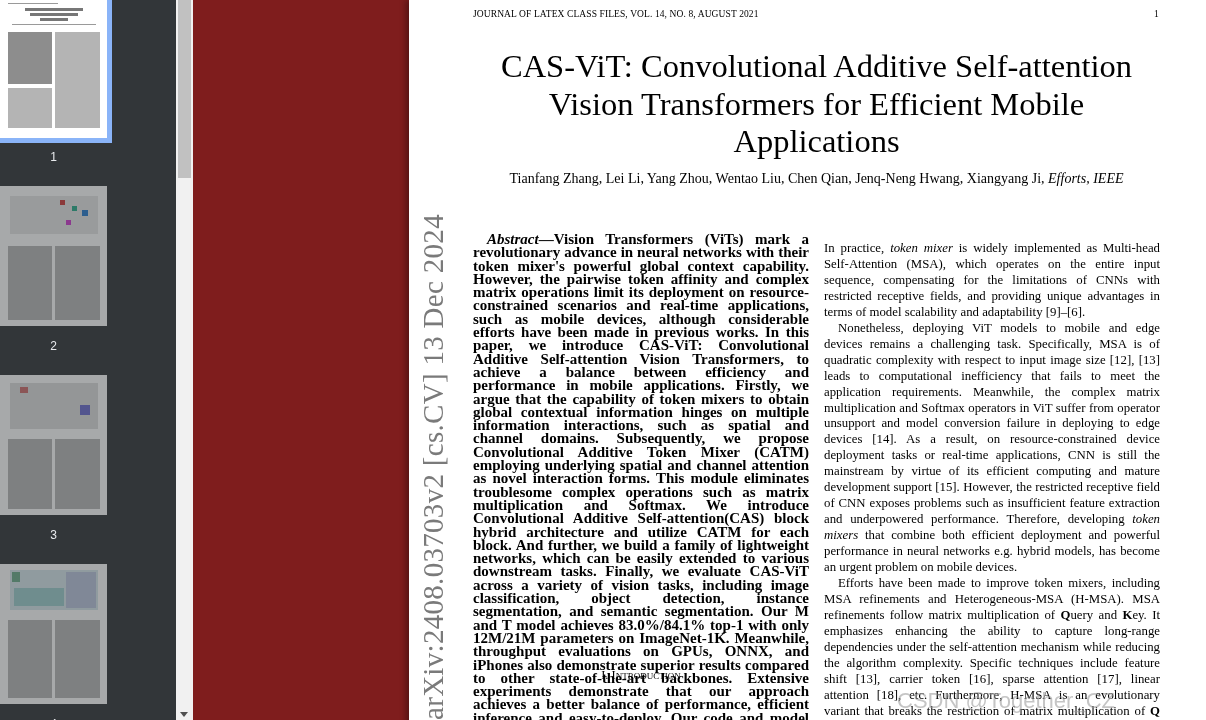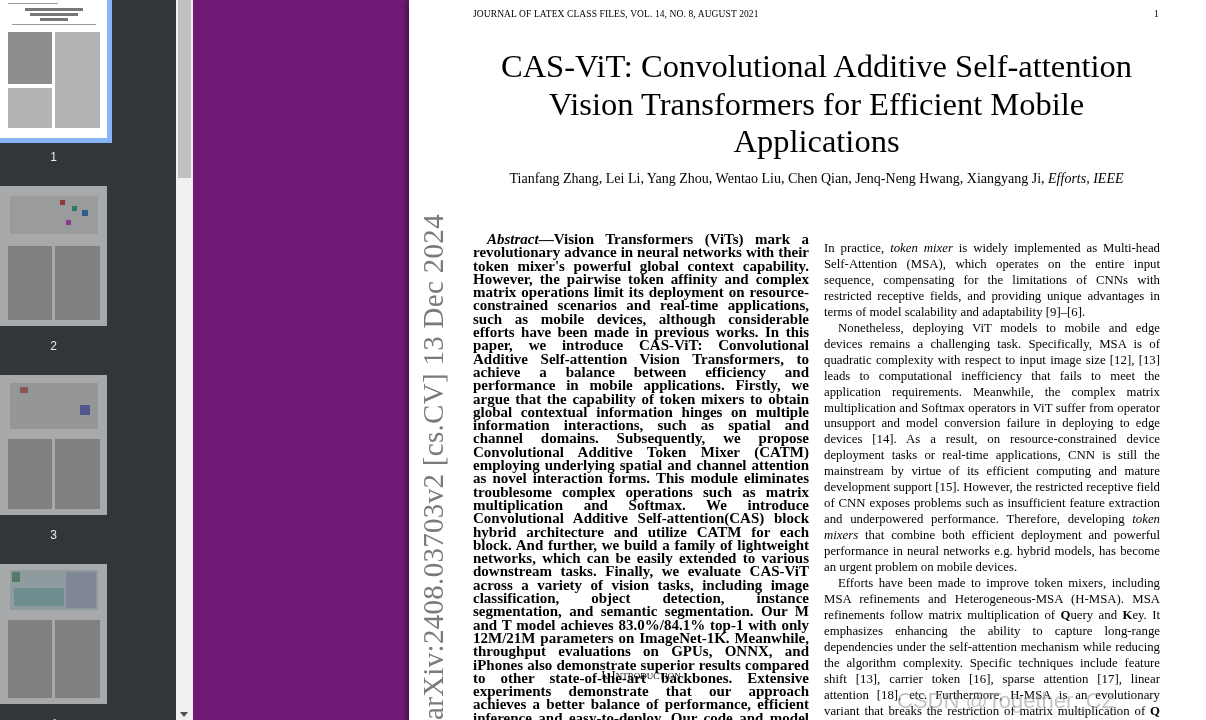--- a/index.html
+++ b/index.html
@@ -38,21 +38,21 @@
     .sb-thumb {
       position: absolute; left: 2px; top: 0; width: 13px; height: 178px; background: #c1c1c1;
     }
     .sb-arrow {
       position: absolute; left: 4px; bottom: 3px; width: 0; height: 0;
       border-left: 4px solid transparent; border-right: 4px solid transparent;
       border-top: 5px solid #505050;
     }
 
     
-    .viewer { position: absolute; left: 193px; top: 0; width: 1013px; height: 720px; background: #701a75; }
+    .viewer { position: absolute; left: 193px; top: 0; width: 1013px; height: 720px; background: #7f1d1d; }
     .page {
       position: absolute; left: 216px; top: 0; width: 830px; height: 760px;
       background: #ffffff; color: #000;
       box-shadow: -3px 0 6px rgba(0,0,0,0.35);
     }
     .running-head {
       position: absolute; left: 64px; top: 9px; font-size: 9.5px; letter-spacing: 0.1px;
     }
     .page-num { position: absolute; left: 745px; top: 9px; font-size: 9.5px; }
     .title {

